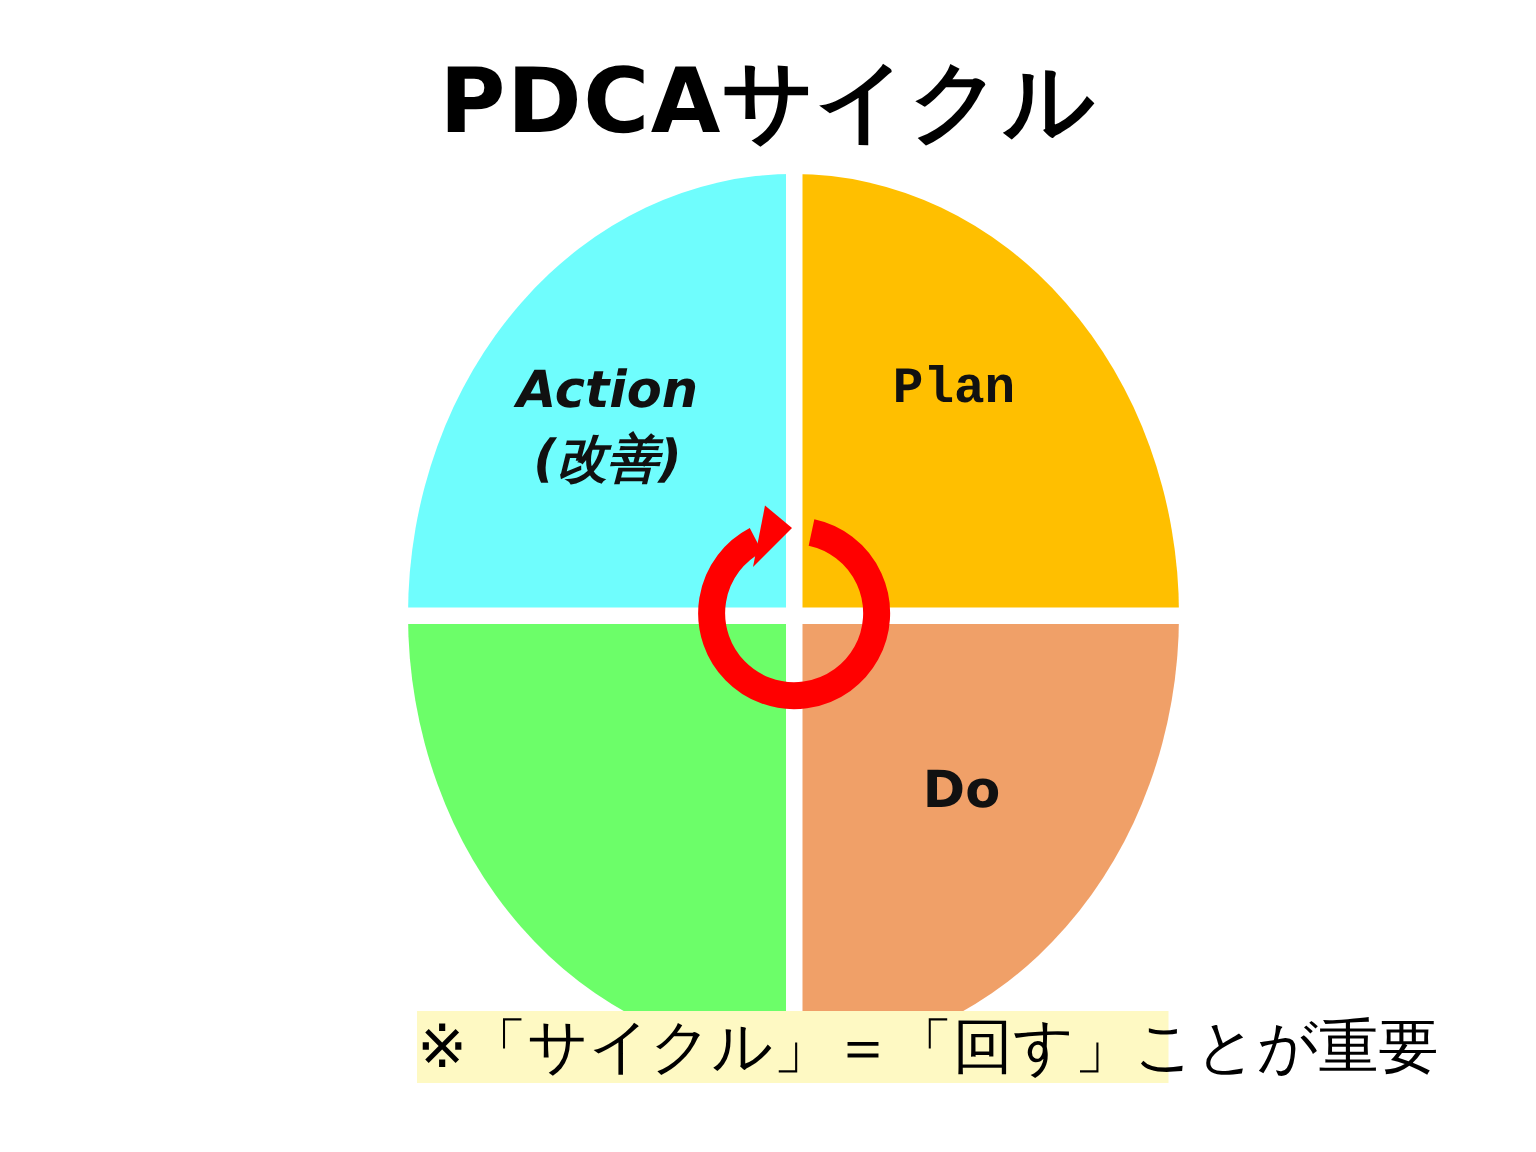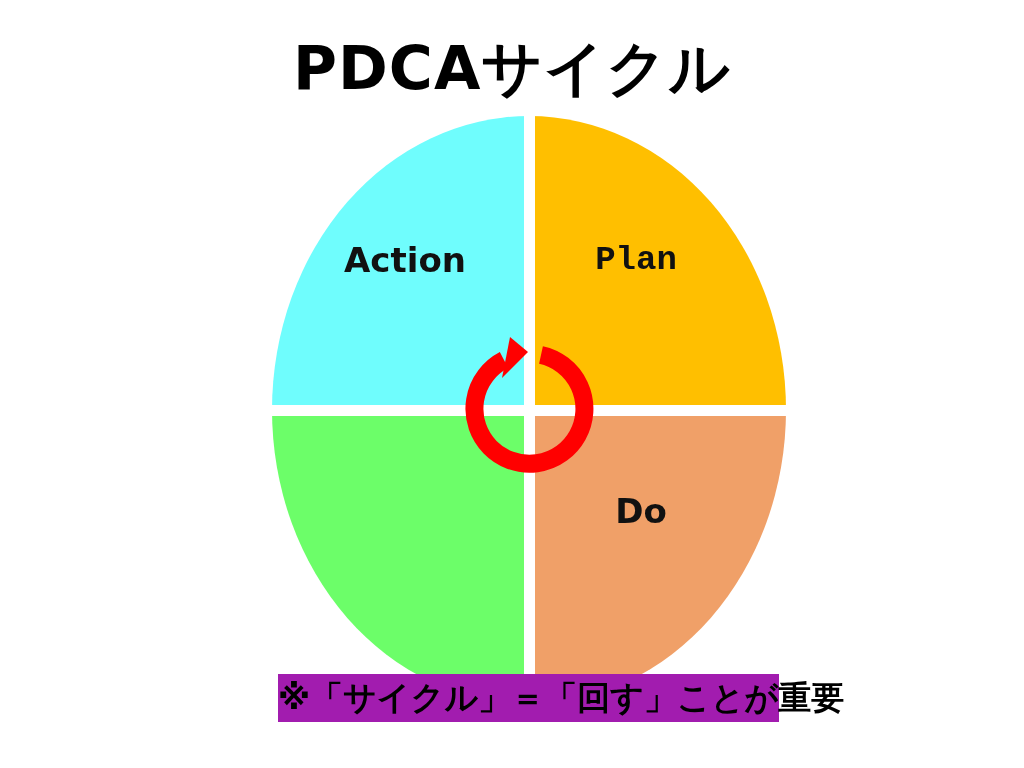--- a/index.html
+++ b/index.html
@@ -11,21 +11,21 @@
       position: absolute; left: 0; width: 1024px; top: 28px; text-align: center;
       font-size: 60px; font-weight: bold; color: #000; letter-spacing: 1px; line-height: 80px;
     }
     svg.diagram { position: absolute; left: 0; top: 0; }
     .label {
       position: absolute; text-align: center; font-weight: bold; color: #111;
       font-size: 34px; line-height: 46px; width: 220px;
     }
     .banner {
       position: absolute; left: 278px; top: 674px; width: 501px; height: 48px;
-      background: #a21caf; color: #000; font-weight: bold; font-size: 33px;
+      background: #fef9c3; color: #000; font-weight: normal; font-size: 40px;
       line-height: 48px; text-align: center; letter-spacing: 0px; white-space: nowrap;
     }
   </style>
 </head>
 <body>
 
 <div class="title">PDCAサイクル</div>
 
 <svg class="diagram" width="1024" height="768" viewBox="0 0 1024 768">
   <defs>
@@ -39,25 +39,26 @@
     <rect x="272" y="416" width="252" height="300" fill="#6cfe69"></rect>
     <rect x="535" y="416" width="252" height="300" fill="#f0a068"></rect>
   </g>
 
   <g>
     <path d="M 541 355 A 55 55 0 1 1 504 360" fill="none" stroke="#ff0000" stroke-width="18"></path>
     <polygon points="510,337 528,352 502,378" fill="#ff0000"></polygon>
   </g>
 </svg>
 
-<div class="label" style="left:295px; top:237px;">
+<div class="label" style="left:295px; top:237px;font-style:italic;">
   <div>Action</div>
+  <div>(改善)</div>
 </div>
 <div class="label" style="left:526px; top:237px;font-family:Liberation Mono, monospace;">
   <div>Plan</div>
 </div>
 <div class="label" style="left:295px; top:480px;">
 </div>
-<div class="label" style="left:531px; top:488px;">
+<div class="label" style="left:531px; top:504px;">
   <div>Do</div>
 </div>
 
 <div class="banner">※「サイクル」＝「回す」ことが重要</div>
 
 </body></html>

